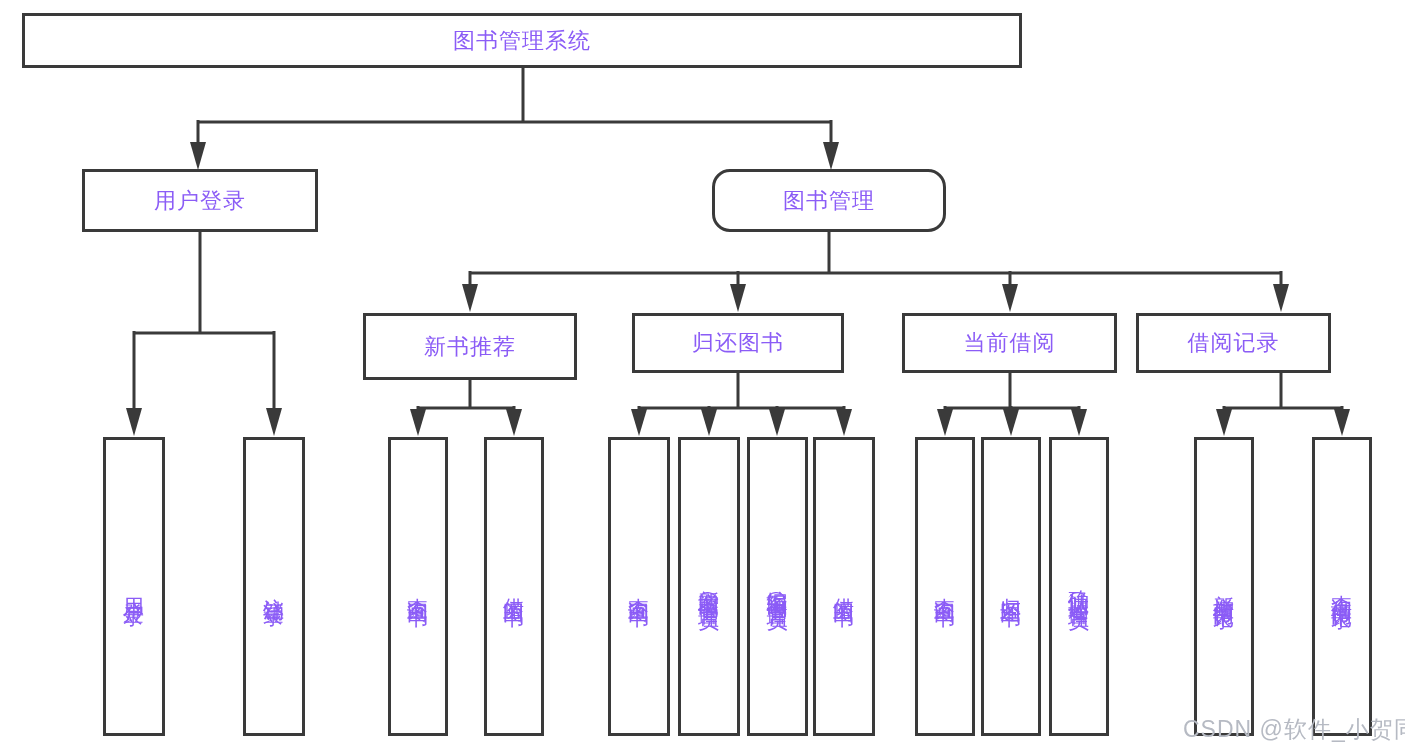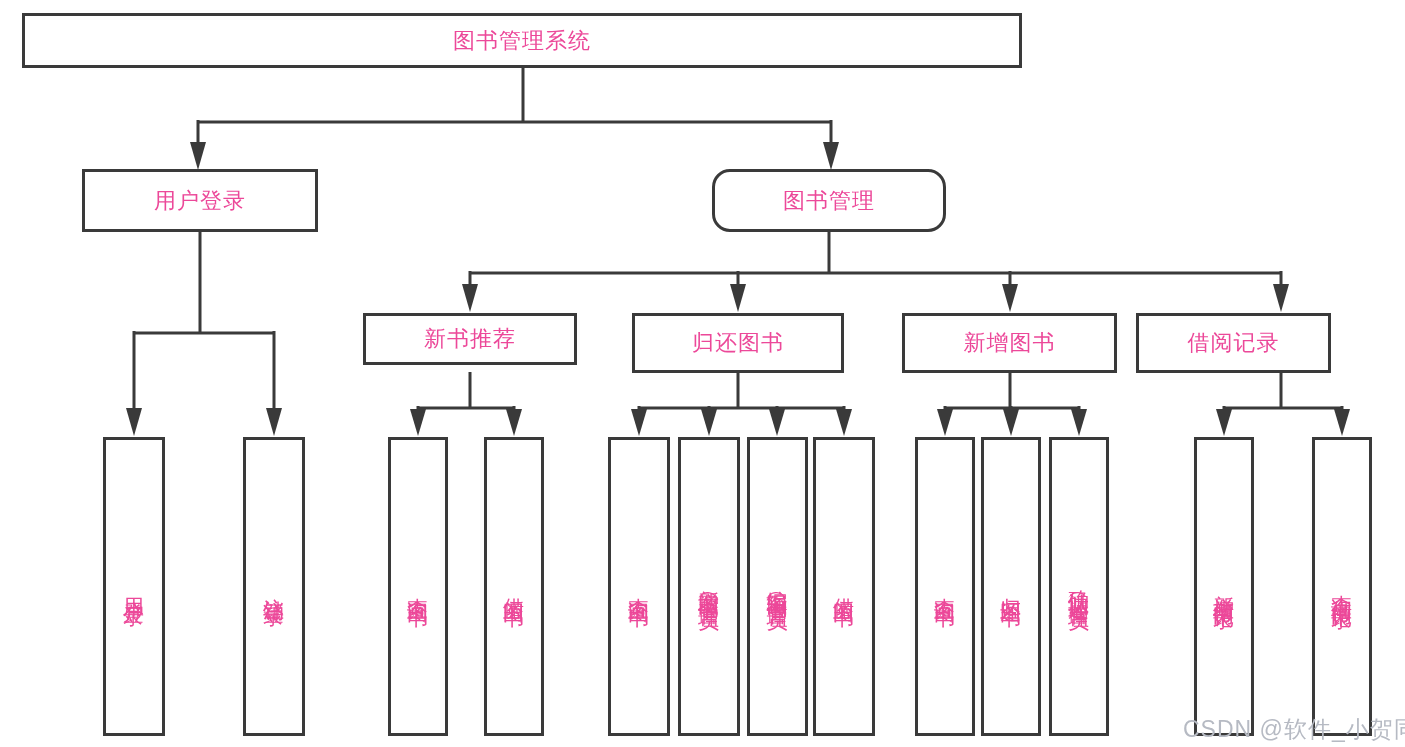--- a/index.html
+++ b/index.html
@@ -12,21 +12,21 @@
   }
   .connectors{position:absolute;left:0;top:0;pointer-events:none;}
   .node{
     position:absolute;
     box-sizing:border-box;
     background:#ffffff;
     border:3px solid #3a3a3a;
     display:flex;
     align-items:center;
     justify-content:center;
-    color:#ec4899;
+    color:#8b5cf6;
   }
   .node.h .label{
     font-size:22px;
     letter-spacing:1px;
     white-space:nowrap;
   }
   .node.leaf .label{
     writing-mode:vertical-rl;
     font-size:21px;
     letter-spacing:3px;
@@ -84,28 +84,28 @@
     <span class="label">图书管理系统</span>
   </div>
 
   <div class="node h" style="left:82px;top:169px;width:236px;height:63px;">
     <span class="label">用户登录</span>
   </div>
   <div class="node h" style="left:712px;top:169px;width:234px;height:63px;border-radius:18px;">
     <span class="label">图书管理</span>
   </div>
 
-  <div class="node h" style="left:363px;top:313px;width:214px;height:52px;">
+  <div class="node h" style="left:363px;top:313px;width:214px;height:67px;">
     <span class="label">新书推荐</span>
   </div>
   <div class="node h" style="left:632px;top:313px;width:212px;height:60px;">
     <span class="label">归还图书</span>
   </div>
   <div class="node h" style="left:902px;top:313px;width:215px;height:60px;">
-    <span class="label">新增图书</span>
+    <span class="label">当前借阅</span>
   </div>
   <div class="node h" style="left:1136px;top:313px;width:195px;height:60px;">
     <span class="label">借阅记录</span>
   </div>
 
   <div class="node leaf" style="left:103px;top:437px;width:62px;height:299px;">
     <span class="label">用户登录</span>
   </div>
   <div class="node leaf" style="left:243px;top:437px;width:62px;height:299px;">
     <span class="label">注销登录</span>

